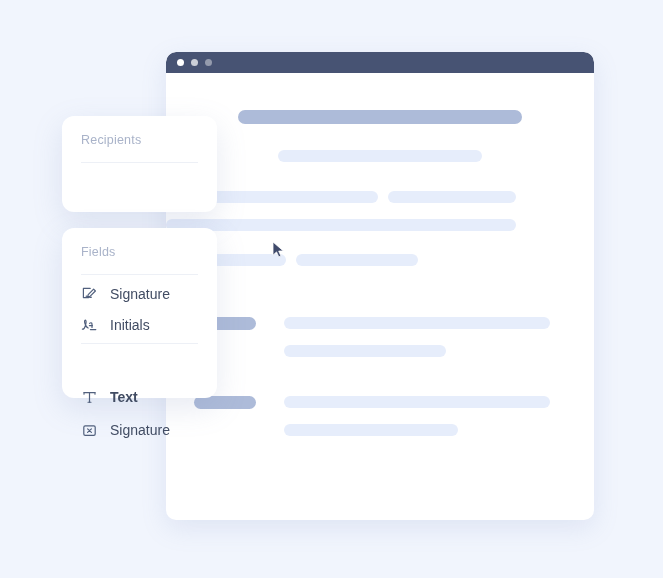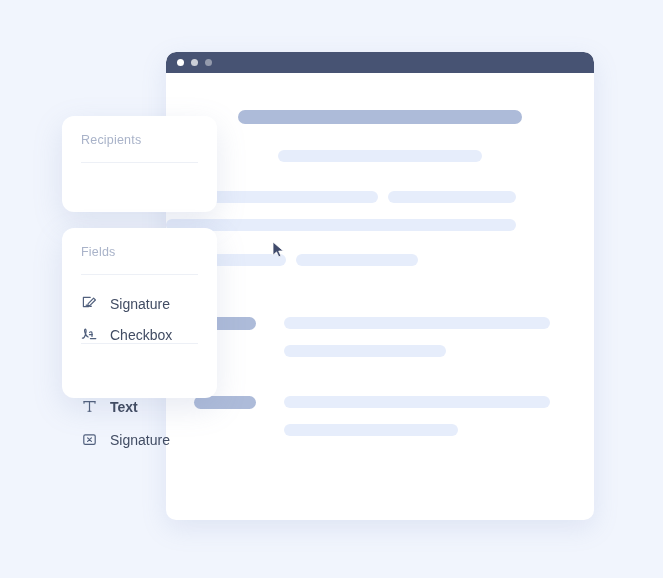--- a/index.html
+++ b/index.html
@@ -141,21 +141,21 @@
     display: block;
   }
 
   
   .field-row {
     position: absolute;
     left: 19px;
     right: 12px;
     height: 26px;
     display: flex;
-    align-items: flex-end;
+    align-items: flex-start;
     cursor: pointer;
   }
   .field-icon {
     width: 17px;
     height: 17px;
     flex: none;
     display: flex;
     align-items: center;
     justify-content: center;
   }
@@ -231,21 +231,21 @@
 
     <div class="field-row" id="field-initials">
       <span class="field-icon">
         <svg width="17" height="17" viewBox="0 0 17 17">
           <path d="M1.4 12.2 C2.6 12.4 3.6 11.2 4.3 9 C5 6.8 5.4 4 4.6 3.3 C3.9 2.7 3.2 4 3.8 6 C4.5 8.3 6 10.6 7.2 11" fill="none" stroke="#51607d" stroke-width="1.2" stroke-linecap="round" stroke-linejoin="round"></path>
           <path d="M8.6 6.4 C9.6 5.4 11 5.6 11 7 L11 10.4" fill="none" stroke="#51607d" stroke-width="1.2" stroke-linecap="round" stroke-linejoin="round"></path>
           <path d="M8.4 8.6 H11.4" fill="none" stroke="#51607d" stroke-width="1.2" stroke-linecap="round"></path>
           <path d="M9.4 12.6 H14.8" fill="none" stroke="#51607d" stroke-width="1.2" stroke-linecap="round"></path>
         </svg>
       </span>
-      <span class="field-label">Checkbox</span>
+      <span class="field-label">Initials</span>
     </div>
 
 
     <div class="field-row" id="field-text">
       <span class="field-icon">
         <svg width="17" height="17" viewBox="0 0 17 17">
           <path d="M3 3.6 H14 M8.5 3.6 V13.2" fill="none" stroke="#51607d" stroke-width="1.2" stroke-linecap="round"></path>
           <path d="M3 3.6 V5.2 M14 3.6 V5.2 M7 13.2 H10" fill="none" stroke="#51607d" stroke-width="1.1" stroke-linecap="round"></path>
         </svg>
       </span>

